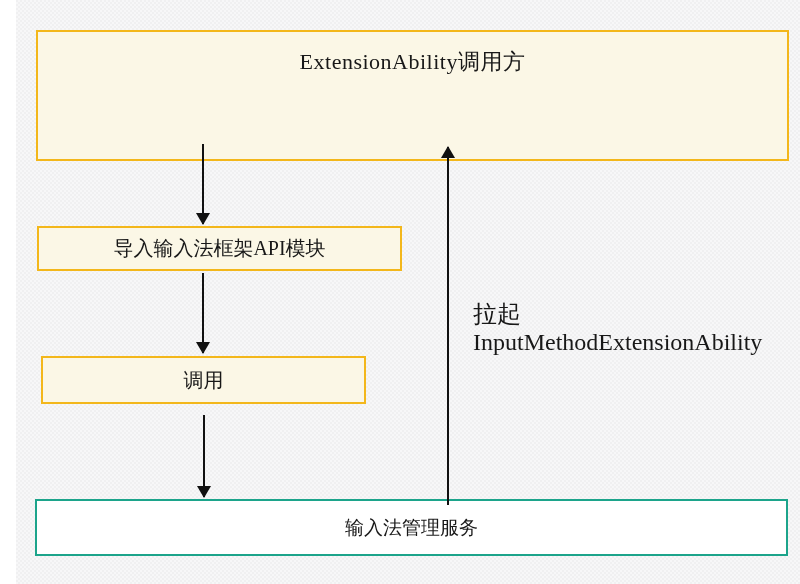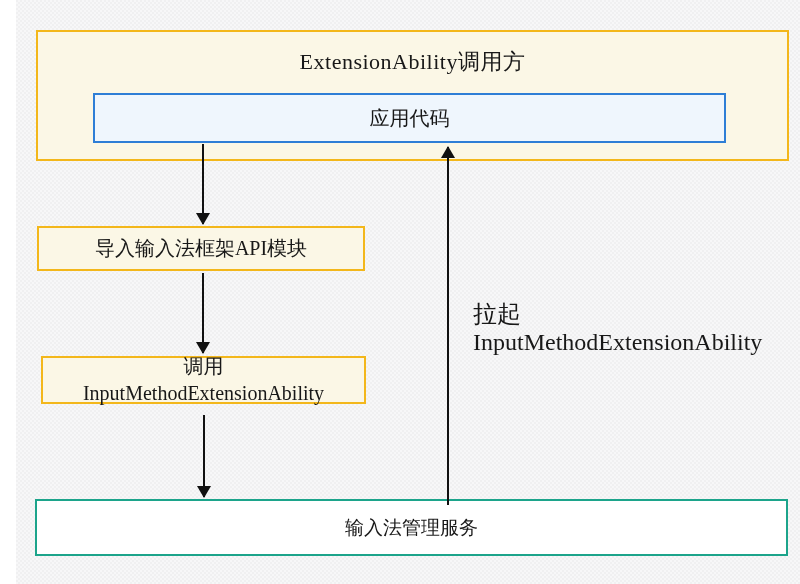--- a/index.html
+++ b/index.html
@@ -26,21 +26,21 @@
     left:77px;top:93px;width:633px;height:50px;
     border:2px solid #2e7ed6;background:#eff6fd;
     display:flex;align-items:center;justify-content:center;
     font-size:20px;
   }
   .yellow-step{
     border:2px solid #f3b71b;background:#fbf7e6;
     display:flex;flex-direction:column;align-items:center;justify-content:center;
     font-size:20px;line-height:27px;text-align:center;
   }
-  .import-box{left:21px;top:226px;width:328px;height:45px;text-align:center;}
+  .import-box{left:21px;top:226px;width:365px;height:45px;text-align:center;}
   .call-box{left:25px;top:356px;width:325px;height:48px;}
   .service-box{
     left:19px;top:499px;width:753px;height:57px;
     border:2px solid #1ca48b;background:#ffffff;
     display:flex;align-items:center;justify-content:center;
     font-size:19px;
   }
   .return-annotation{
     position:absolute;left:457px;top:300px;width:335px;
     font-size:24px;line-height:28px;z-index:1;
@@ -54,31 +54,27 @@
 </style>
 </head>
 <body>
 
 <div class="canvas">
 
   <div class="box caller-box">
     <div class="caller-title">ExtensionAbility调用方</div>
   </div>
 
-  <div class="box appcode-box">
-    <span>应用代码</span>
-  </div>
 
   <div class="box yellow-step import-box">
     <span>导入输入法框架API模块</span>
   </div>
 
   <div class="box yellow-step call-box">
     <span>调用</span>
-    <span>InputMethodExtensionAbility</span>
   </div>
 
   <div class="box service-box">
     <span>输入法管理服务</span>
   </div>
 
   <div class="return-annotation">
     <span>拉起InputMethodExtensionAbility</span>
   </div>
 

